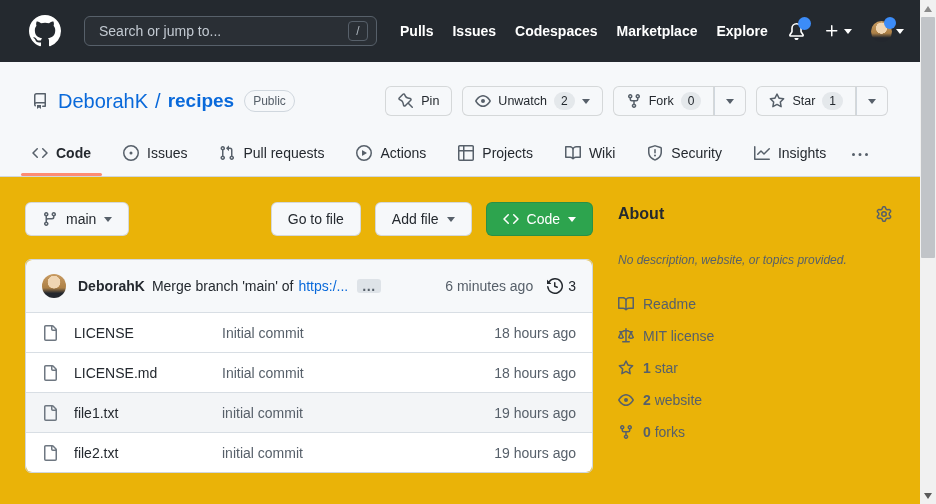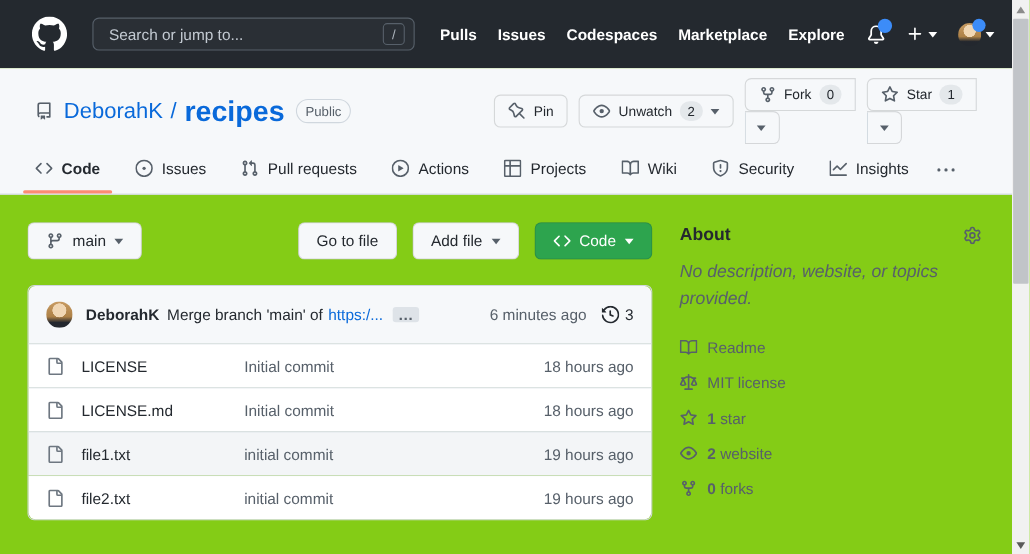--- a/index.html
+++ b/index.html
@@ -1,19 +1,19 @@
 <!DOCTYPE html>
 <html><head>
 <meta charset="utf-8">
 <style>
   * { box-sizing: border-box; }
   html,body { margin:0; padding:0; background:#fff; }
   .screen {
     position:relative; width:936px; height:504px; overflow:hidden;
-    font-family:"Liberation Sans", sans-serif; color:#24292f; background:#84cc16;
+    font-family:"Liberation Sans", sans-serif; color:#24292f; background:#eab308;
     -webkit-font-smoothing:antialiased;
   }
   .page { width:920px; }
   svg { display:block; }
 
   
   .navbar { width:920px; height:62px; background:#24292f; display:flex; align-items:center; padding:0 16px 0 29px; }
   .gh-logo { color:#fff; }
   .searchbox { margin-left:23px; width:293px; height:30px; border:1px solid #57606a; border-radius:6px;
     display:flex; align-items:center; padding:0 8px 0 12px; background:rgba(255,255,255,0.03); }
@@ -34,30 +34,30 @@
                 linear-gradient(180deg,#c89b62 0%, #ad8147 58%, #23272e 80%); }
   .avatar.sm { width:21px; height:21px; }
   .avatar.md { width:24px; height:24px; }
 
   
   .repo-head { width:920px; background:#f6f8fa; border-bottom:1px solid #d0d7de; padding-top:24px; }
   .title-row { display:flex; align-items:center; padding:0 32px; height:30px; }
   .repo-icon { color:#57606a; margin-right:10px; }
   .repo-owner { color:#0969da; font-size:20px; text-decoration:none; cursor:pointer; }
   .repo-sep { color:#0969da; font-size:20px; margin:0 7px; }
-  .repo-name { color:#0969da; font-size:26px; font-weight:700; text-decoration:none; cursor:pointer; }
+  .repo-name { color:#0969da; font-size:19px; font-weight:700; text-decoration:none; cursor:pointer; }
   .visibility-badge { margin-left:10px; font-size:12px; color:#57606a; border:1px solid #d0d7de;
     border-radius:2em; padding:1px 8px; line-height:18px; font-weight:500; }
   .head-actions { margin-left:auto; display:flex; gap:10px; align-items:center; }
   .hbtn { height:30px; background:#f6f8fa; border:1px solid rgba(27,31,36,0.15); border-radius:6px;
     display:flex; align-items:center; gap:7px; padding:0 12px; font-size:12.5px; font-weight:500;
     color:#24292f; cursor:pointer; }
   .hbtn svg { color:#57606a; }
   .hbtn .caret { color:#57606a; }
-  .hbtn-group { display:flex;flex-direction:column; }
+  .hbtn-group { display:flex; }
   .hbtn-group .seg-main { border-radius:6px 0 0 6px; }
   .hbtn-group .seg-caret { height:30px; width:32px; background:#f6f8fa; border:1px solid rgba(27,31,36,0.15);
     border-left:0; border-radius:0 6px 6px 0; display:flex; align-items:center; justify-content:center;
     color:#57606a; cursor:pointer; box-shadow:inset 1px 0 0 #d0d7de; }
   .counter { background:rgba(175,184,193,0.25); border-radius:2em; padding:0 7px; font-size:12px;
     line-height:18px; font-weight:500; color:#24292f; }
 
   .tabs { display:flex; align-items:flex-end; padding:0 16px; margin-top:14px; }
   .tab { display:flex; align-items:center; gap:8px; padding:13px 16px; font-size:14px; color:#24292f;
     position:relative; cursor:pointer; line-height:20px; text-decoration:none; }
@@ -103,21 +103,21 @@
   .file-name { font-size:14px; color:#24292f; text-decoration:none; cursor:pointer; }
   .file-msg { font-size:14px; color:#57606a; text-decoration:none; cursor:pointer; overflow:hidden;
     white-space:nowrap; text-overflow:ellipsis; }
   .file-time { font-size:14px; color:#57606a; justify-self:end; }
 
   
   .sidebar { width:274px; flex:none; }
   .about-head { display:flex; align-items:center; justify-content:space-between; }
   .about-title { font-size:16px; font-weight:700; margin:0; line-height:24px; }
   .gear { color:#57606a; cursor:pointer; }
-  .about-desc { font-size:16px; font-style:italic; color:#57606a; line-height:24px; margin:10px 0 24px; }
+  .about-desc { font-size:12px; font-style:italic; color:#57606a; line-height:24px; margin:22px 0 24px; }
   .side-list { }
   .side-item { display:flex; align-items:center; gap:9px; color:#57606a; font-size:14px;
     margin-bottom:16px; line-height:16px; cursor:pointer; text-decoration:none; }
   .side-item svg { color:#57606a; flex:none; }
   .side-item .num { font-weight:700; }
 
   
   .scrollbar { position:absolute; top:0; right:0; width:16px; height:504px; background:#f1f1f1; }
   .sb-btn { position:absolute; left:0; width:16px; height:17px; display:flex; align-items:center; justify-content:center; cursor:pointer; }
   .sb-up { top:0; }

